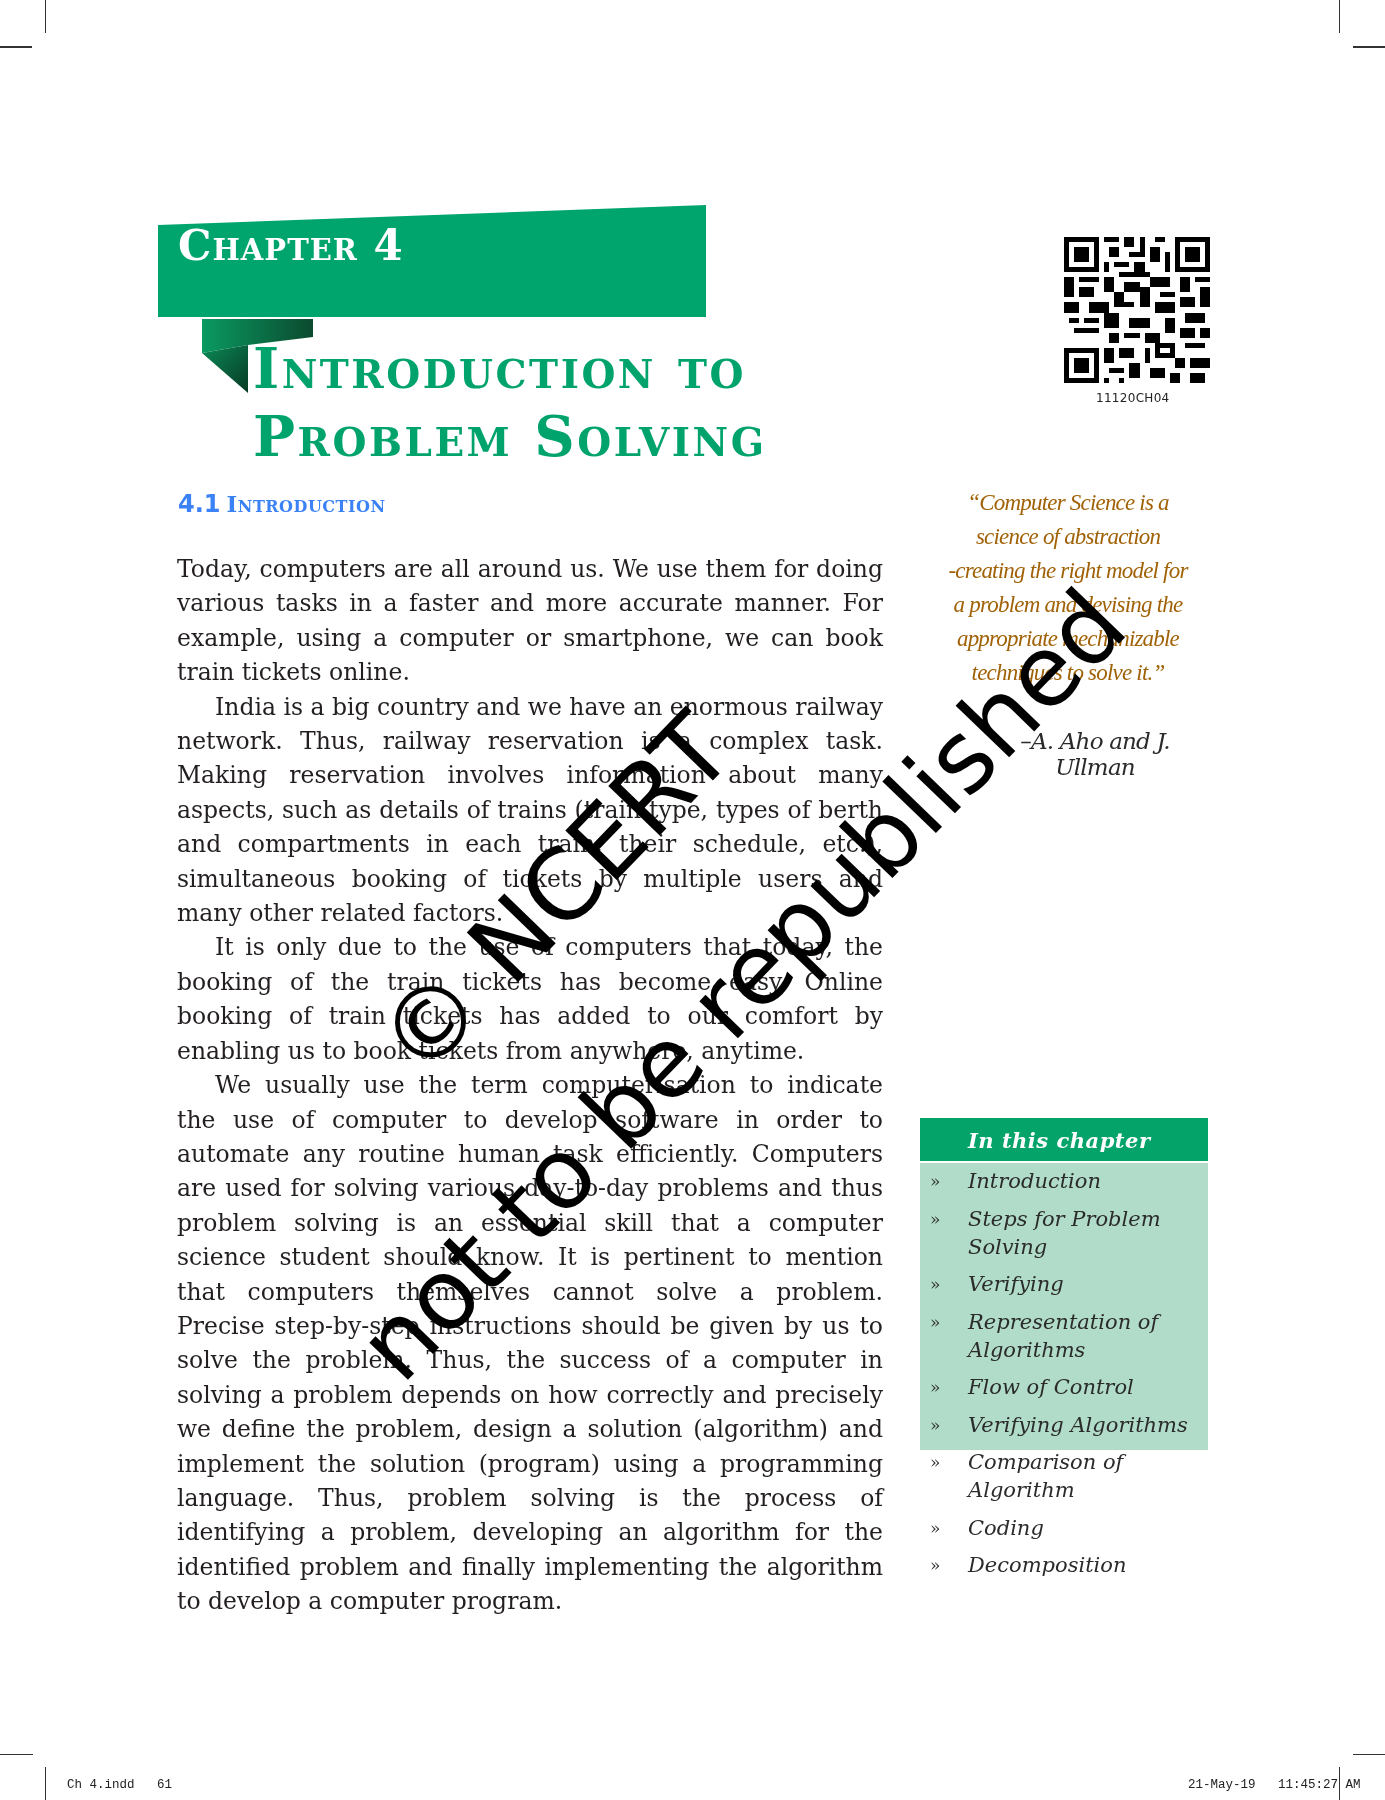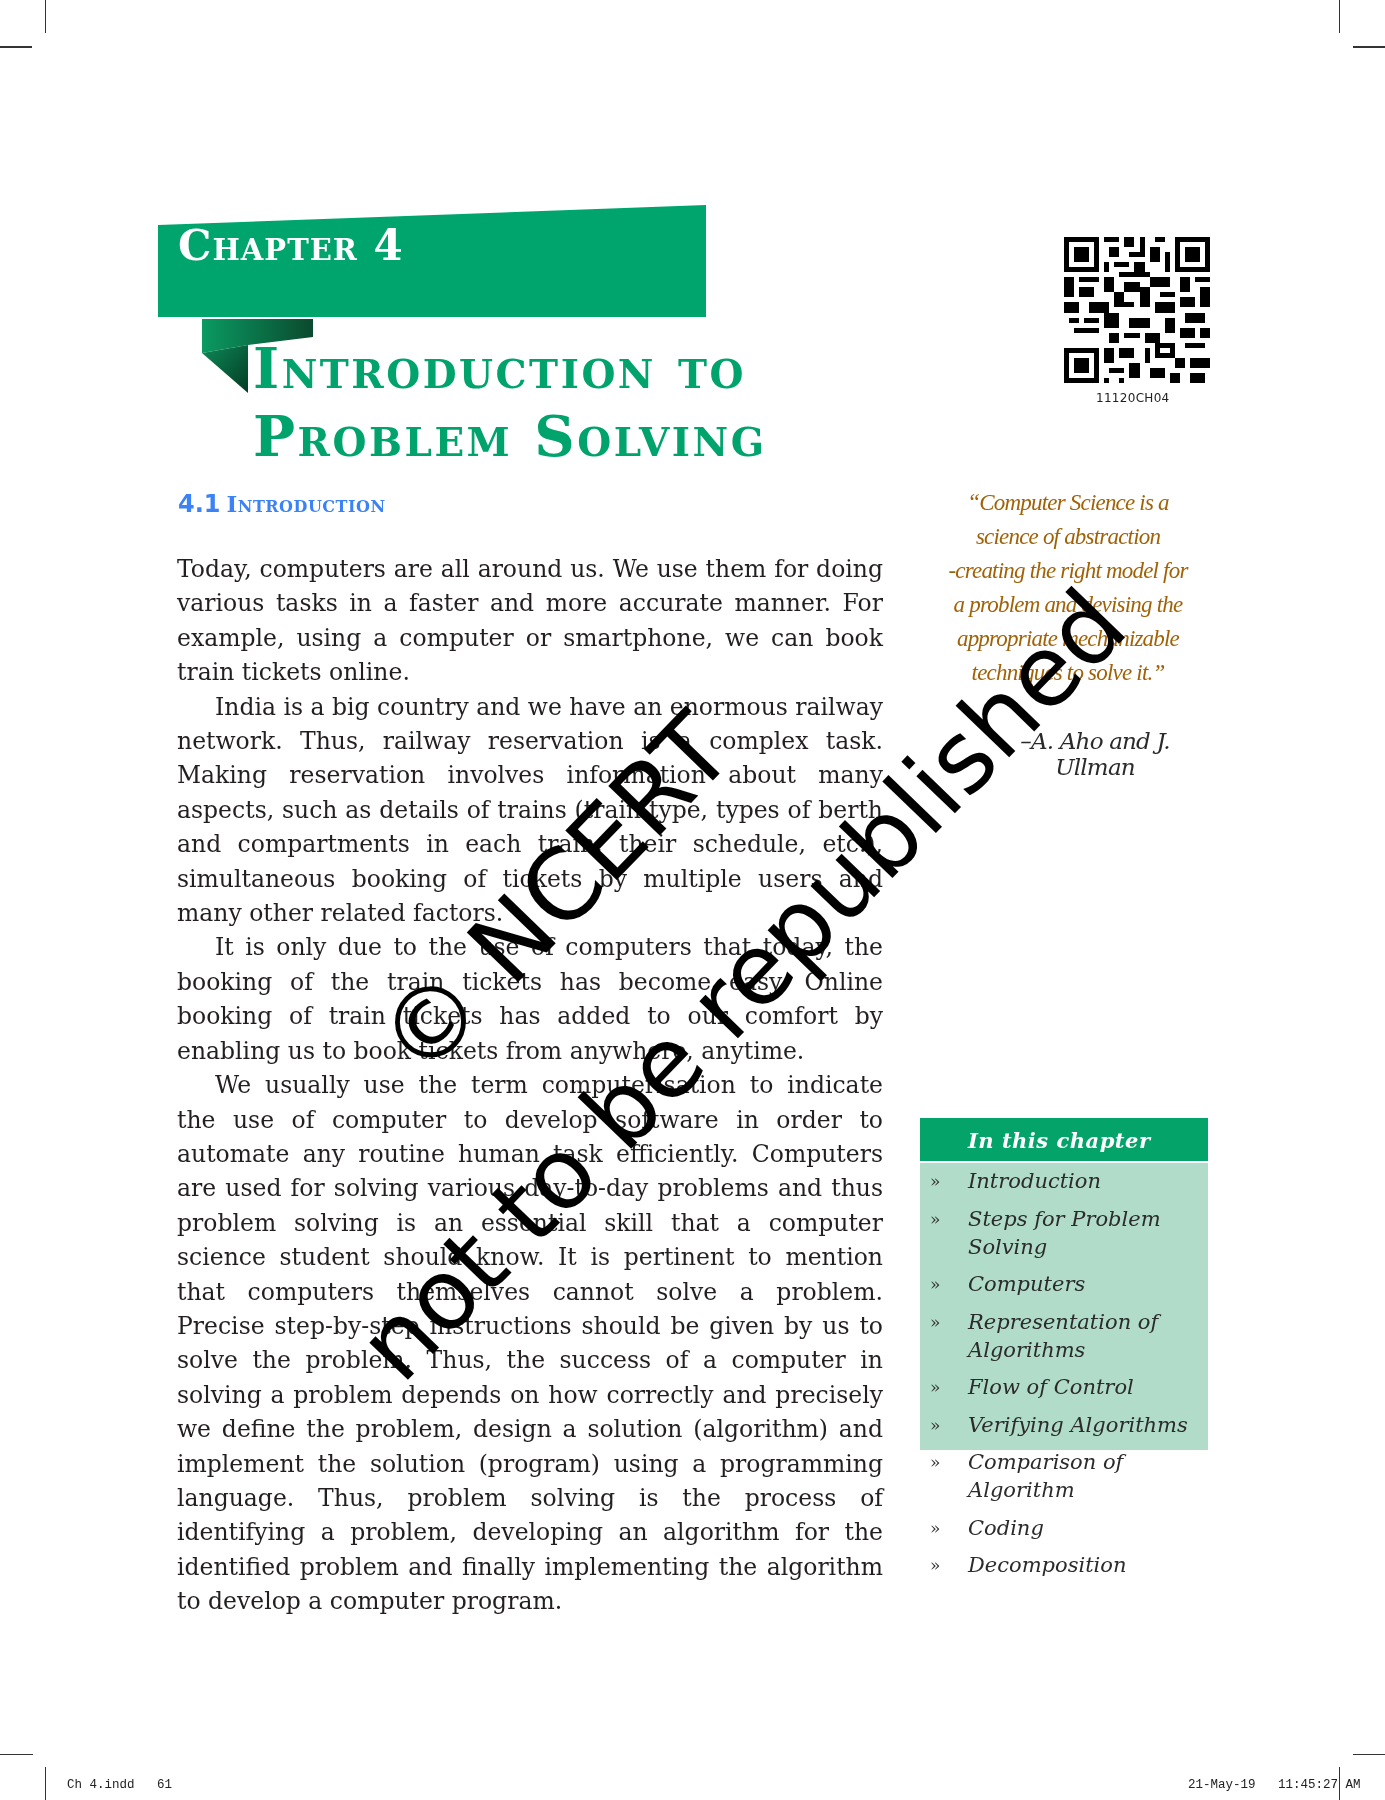--- a/index.html
+++ b/index.html
@@ -173,21 +173,21 @@
   <div>appropriate mechanizable</div>
   <div>techniques to solve it.”</div>
 </div>
 <div class="quote-author">–A. Aho and J. Ullman</div>
 
 <div class="chapter-box">
   <div class="chapter-box-header">In this chapter</div>
   <ul>
     <li><span class="bullet">»</span><span>Introduction</span></li>
     <li><span class="bullet">»</span><span>Steps for Problem Solving</span></li>
-    <li><span class="bullet">»</span><span>Computers</span></li>
+    <li><span class="bullet">»</span><span>Verifying</span></li>
     <li><span class="bullet">»</span><span>Representation of Algorithms</span></li>
     <li><span class="bullet">»</span><span>Flow of Control</span></li>
     <li><span class="bullet">»</span><span>Verifying Algorithms</span></li>
     <li><span class="bullet">»</span><span>Comparison of Algorithm</span></li>
     <li><span class="bullet">»</span><span>Coding</span></li>
     <li><span class="bullet">»</span><span>Decomposition</span></li>
   </ul>
 </div>
 
 <div class="watermark wm1">© NCERT</div>

